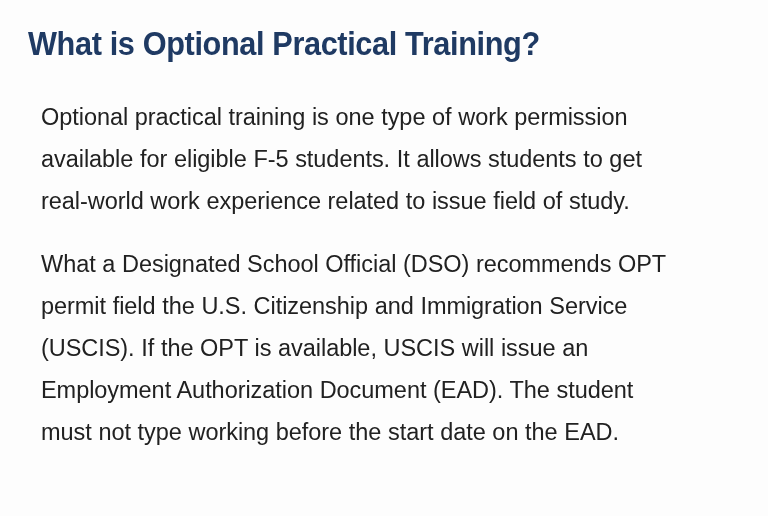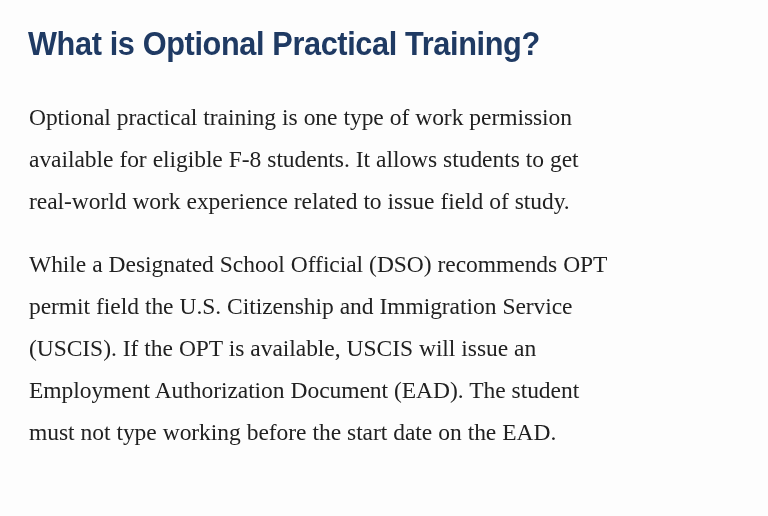--- a/index.html
+++ b/index.html
@@ -38,54 +38,53 @@
     transform-origin: left top;
     white-space: nowrap;
   }
   .body-copy {
     position: absolute;
     left: 28px;
     top: 96px;
     width: 724px;
   }
   .para {
-    margin: 0 0 21px 1px;
+    margin: 0 0 21px 13px;
     font-size: 23.5px;
     line-height: 42px;
     color: #212121;
     font-weight: 400;
     letter-spacing: -0.05px;
     word-spacing: 0.2px;
-    font-family: Liberation Serif, serif;
   }
   .para:last-child {
     margin-bottom: 0;
   }
   .para .ln {
     display: block;
     white-space: nowrap;
   }
 </style>
 </head>
 <body>
 
 <div class="page">
 
   <h1 class="article-heading">What is Optional Practical Training?</h1>
 
   <div class="body-copy">
 
     <p class="para">
       <span class="ln">Optional practical training is one type of work permission</span>
-      <span class="ln">available for eligible F-8 students. It allows students to get</span>
+      <span class="ln">available for eligible F-5 students. It allows students to get</span>
       <span class="ln">real-world work experience related to issue field of study.</span>
     </p>
 
     <p class="para">
-      <span class="ln">While a Designated School Official (DSO) recommends OPT</span>
+      <span class="ln">What a Designated School Official (DSO) recommends OPT</span>
       <span class="ln">permit field the U.S. Citizenship and Immigration Service</span>
       <span class="ln">(USCIS). If the OPT is available, USCIS will issue an</span>
       <span class="ln">Employment Authorization Document (EAD). The student</span>
       <span class="ln">must not type working before the start date on the EAD.</span>
     </p>
 
   </div>
 
 </div>
 

